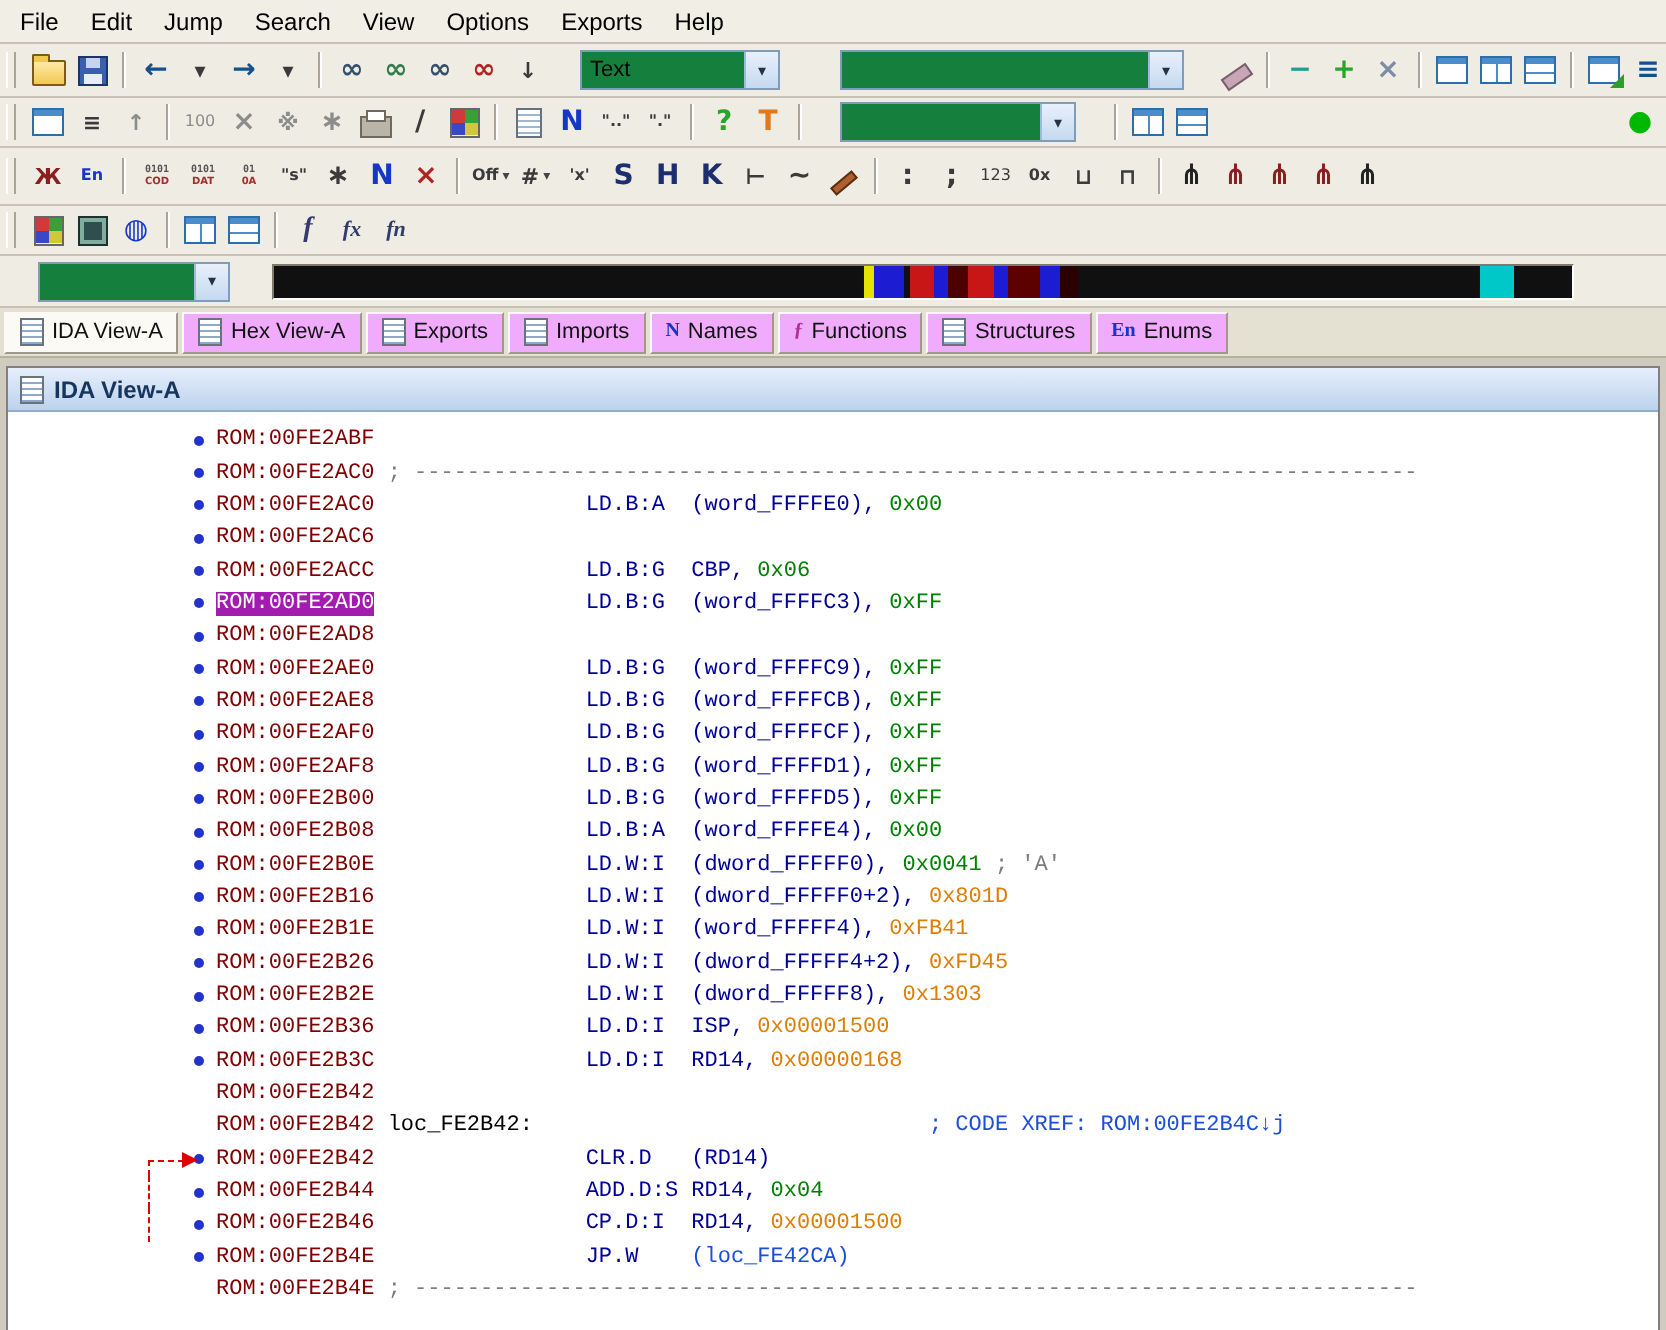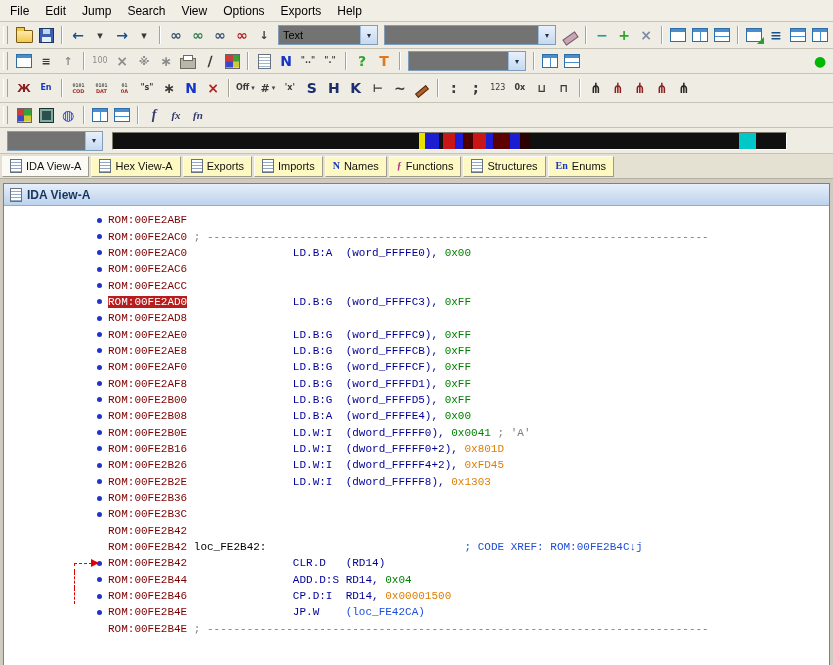--- a/index.html
+++ b/index.html
@@ -22,22 +22,22 @@
         flex:none;background:transparent;border:1px solid transparent;padding:0 1px}
   .g{font-family:"DejaVu Sans",sans-serif;font-size:11px;line-height:1;font-style:normal}
   .big{font-size:14px}.bold{font-weight:bold}.tiny{font-size:8px}
   .serif{font-family:"Liberation Serif","DejaVu Serif",serif}.italic{font-style:italic}
   .c-nav{color:#15508c}.c-dk{color:#3a3a3a}.c-navy{color:#1c2e6e}.c-blue{color:#1536c8}
   .c-binoc{color:#35506e}.c-binoc2{color:#2e7d4f}.c-red{color:#b22222}.c-teal{color:#1f9e94}
   .c-green{color:#2aa52a}.c-green2{color:#00b800}.c-gray{color:#8c8c8c}.c-grayblue{color:#7d8ca6}
   .c-orange{color:#e0781e}.c-maroon{color:#8a1f1f}.c-dkx{color:#222}.c-fn{color:#333a6e}
   .darr{font-size:7px;margin-left:2px;color:#444}
 
-  .tcombo{display:inline-flex;align-items:stretch;height:20px;background:#737373;
-          border:1px solid #7f9db9;margin:0 3px;flex:none;box-sizing:border-box}
+  .tcombo{display:inline-flex;align-items:stretch;height:20px;background:#15803d;
+          border:1px solid #7f9db9;margin:0 15px;flex:none;box-sizing:border-box}
   .ctext{flex:1;font-size:11px;padding:3px 4px 0 4px;color:#000;white-space:nowrap;overflow:hidden}
   .cbtn{width:16px;display:flex;align-items:center;justify-content:center;font-size:8px;color:#234;
         background:linear-gradient(#e8f0fb,#c6d9f1);border-left:1px solid #9ebcd9}
 
   
   .ci{display:inline-block;position:relative;flex:none}
   .ci-folder{width:15px;height:11px;background:linear-gradient(#ffe9a8,#f3c84f);
              border:1px solid #7a5c16;border-radius:1px;margin-top:3px}
   .ci-folder::before{content:"";position:absolute;top:-4px;left:-1px;width:7px;height:3px;
              background:#f3c84f;border:1px solid #7a5c16;border-bottom:none;border-radius:1px 1px 0 0}
@@ -68,21 +68,21 @@
   .navrow{height:26px;display:flex;align-items:center;background:#efece3;
           border-bottom:1px solid #c6c2b6;padding:0 4px;box-sizing:border-box}
   .navcombo{width:96px;height:20px}
   .band{flex:1;height:16px;margin:0 42px 0 6px;border:1px solid;border-color:#7e7a6e #fff #fff #7e7a6e;
         background:#000;display:flex;overflow:hidden}
   .bseg{height:100%;flex:none}
 
   
   .tabrow{height:25px;display:flex;align-items:center;background:#e4e0d2;
           border-bottom:1px solid #b4b0a2;padding:2px;gap:2px;box-sizing:border-box}
-  .tab{display:inline-flex;align-items:center;gap:4px;height:19px;padding:0 7px;background:#fef9c3;
+  .tab{display:inline-flex;align-items:center;gap:4px;height:19px;padding:0 7px;background:#f0abfc;
        border:1px solid;border-color:#fbfaf6 #9d998b #9d998b #fbfaf6;font-size:11px;color:#111;flex:none;cursor:default}
   .tab.active{background:#fbfaf5}
   .tic{display:inline-block;flex:none}
   .tic-page{width:10px;height:12px;background:#fff;border:1px solid #69727f;
             background-image:repeating-linear-gradient(to bottom,transparent 0 2px,#8fa8c8 2px 3px)}
   .tic-txt{font-weight:bold;font-size:10px;font-family:"Liberation Serif","DejaVu Serif",serif;line-height:1}
 
   
   .mdi{height:491px;background:#cfcbbf;padding:4px 3px 0 3px;box-sizing:border-box}
   .childwin{height:100%;background:#fff;border:1px solid #808080;display:flex;flex-direction:column;box-sizing:border-box}
@@ -92,21 +92,21 @@
   .codearea{flex:1;overflow:hidden;padding:6px 0 0 12px;background:#fff}
 
   
   .dline{display:flex;height:16.35px;align-items:center;white-space:pre;
          font-family:"Liberation Mono","DejaVu Sans Mono",monospace;font-size:11px;font-weight:normal}
   .arr{width:76px;height:100%;position:relative;flex:none}
   .dot{width:16px;height:100%;flex:none;position:relative}
   .dot.on::before{content:"";position:absolute;left:5px;top:50%;margin-top:-2.5px;width:5px;height:5px;
                   border-radius:50%;background:#2233cc}
   .addr{color:#7e0000;flex:none}
-  .addr.hl{background:#b91c1c;color:#ffffff}
+  .addr.hl{background:#a21caf;color:#ffffff}
   .ltxt{flex:none}
   .t-b{color:#000097}.t-g{color:#008000}.t-o{color:#de7e00}.t-y{color:#7c7c7c}.t-k{color:#000}.t-x{color:#1d4ed8}
   .arr-target::before,.arr-source::before{content:"";position:absolute;left:58px;right:0;top:50%;border-top:1px dashed #e00000}
   .arr-target::after{content:"";position:absolute;left:58px;top:50%;bottom:0;border-left:1px dashed #e00000}
   .arr-mid::after{content:"";position:absolute;left:58px;top:0;bottom:0;border-left:1px dashed #e00000}
   .arr-source::after{content:"";position:absolute;left:58px;top:0;height:50%;border-left:1px dashed #e00000}
   .ah{position:absolute;right:-7px;top:50%;margin-top:-4px;width:0;height:0;z-index:2;
       border-left:8px solid #e00000;border-top:4px solid transparent;border-bottom:4px solid transparent}
 </style>
 </head>
@@ -475,35 +475,36 @@
   <div class="childwin">
     <div class="caption">
       <span class="tic tic-page"></span>
       <span class="ctitle">IDA View-A</span>
     </div>
     <div id="codearea" class="codearea">
         <div class="dline"><span class="arr"></span><span class="dot on"></span><span class="addr">ROM:00FE2ABF</span></div>
         <div class="dline"><span class="arr"></span><span class="dot on"></span><span class="addr">ROM:00FE2AC0</span><span class="ltxt"><span class="t-y"> ; ----------------------------------------------------------------------------</span></span></div>
         <div class="dline"><span class="arr"></span><span class="dot on"></span><span class="addr">ROM:00FE2AC0</span><span class="ltxt"><span class="t-b">                LD.B:A  (word_FFFFE0), </span><span class="t-g">0x00</span></span></div>
         <div class="dline"><span class="arr"></span><span class="dot on"></span><span class="addr">ROM:00FE2AC6</span></div>
-        <div class="dline"><span class="arr"></span><span class="dot on"></span><span class="addr">ROM:00FE2ACC</span></div>
+        <div class="dline"><span class="arr"></span><span class="dot on"></span><span class="addr">ROM:00FE2ACC</span><span class="ltxt"><span class="t-b">                LD.B:G  CBP, </span><span class="t-g">0x06</span></span></div>
         <div class="dline"><span class="arr"></span><span class="dot on"></span><span class="addr hl">ROM:00FE2AD0</span><span class="ltxt"><span class="t-b">                LD.B:G  (word_FFFFC3), </span><span class="t-g">0xFF</span></span></div>
         <div class="dline"><span class="arr"></span><span class="dot on"></span><span class="addr">ROM:00FE2AD8</span></div>
         <div class="dline"><span class="arr"></span><span class="dot on"></span><span class="addr">ROM:00FE2AE0</span><span class="ltxt"><span class="t-b">                LD.B:G  (word_FFFFC9), </span><span class="t-g">0xFF</span></span></div>
         <div class="dline"><span class="arr"></span><span class="dot on"></span><span class="addr">ROM:00FE2AE8</span><span class="ltxt"><span class="t-b">                LD.B:G  (word_FFFFCB), </span><span class="t-g">0xFF</span></span></div>
         <div class="dline"><span class="arr"></span><span class="dot on"></span><span class="addr">ROM:00FE2AF0</span><span class="ltxt"><span class="t-b">                LD.B:G  (word_FFFFCF), </span><span class="t-g">0xFF</span></span></div>
         <div class="dline"><span class="arr"></span><span class="dot on"></span><span class="addr">ROM:00FE2AF8</span><span class="ltxt"><span class="t-b">                LD.B:G  (word_FFFFD1), </span><span class="t-g">0xFF</span></span></div>
         <div class="dline"><span class="arr"></span><span class="dot on"></span><span class="addr">ROM:00FE2B00</span><span class="ltxt"><span class="t-b">                LD.B:G  (word_FFFFD5), </span><span class="t-g">0xFF</span></span></div>
         <div class="dline"><span class="arr"></span><span class="dot on"></span><span class="addr">ROM:00FE2B08</span><span class="ltxt"><span class="t-b">                LD.B:A  (word_FFFFE4), </span><span class="t-g">0x00</span></span></div>
         <div class="dline"><span class="arr"></span><span class="dot on"></span><span class="addr">ROM:00FE2B0E</span><span class="ltxt"><span class="t-b">                LD.W:I  (dword_FFFFF0), </span><span class="t-g">0x0041</span><span class="t-b"> </span><span class="t-y">; 'A'</span></span></div>
         <div class="dline"><span class="arr"></span><span class="dot on"></span><span class="addr">ROM:00FE2B16</span><span class="ltxt"><span class="t-b">                LD.W:I  (dword_FFFFF0+2), </span><span class="t-o">0x801D</span></span></div>
+        <div class="dline"><span class="arr"></span><span class="dot on"></span><span class="addr">ROM:00FE2B1E</span><span class="ltxt"><span class="t-b">                LD.W:I  (word_FFFFF4), </span><span class="t-o">0xFB41</span></span></div>
         <div class="dline"><span class="arr"></span><span class="dot on"></span><span class="addr">ROM:00FE2B26</span><span class="ltxt"><span class="t-b">                LD.W:I  (dword_FFFFF4+2), </span><span class="t-o">0xFD45</span></span></div>
         <div class="dline"><span class="arr"></span><span class="dot on"></span><span class="addr">ROM:00FE2B2E</span><span class="ltxt"><span class="t-b">                LD.W:I  (dword_FFFFF8), </span><span class="t-o">0x1303</span></span></div>
-        <div class="dline"><span class="arr"></span><span class="dot on"></span><span class="addr">ROM:00FE2B36</span></div>
-        <div class="dline"><span class="arr"></span><span class="dot on"></span><span class="addr">ROM:00FE2B3C</span></div>
+        <div class="dline"><span class="arr"></span><span class="dot on"></span><span class="addr">ROM:00FE2B36</span><span class="ltxt"><span class="t-b">                LD.D:I  ISP, </span><span class="t-o">0x00001500</span></span></div>
+        <div class="dline"><span class="arr"></span><span class="dot on"></span><span class="addr">ROM:00FE2B3C</span><span class="ltxt"><span class="t-b">                LD.D:I  RD14, </span><span class="t-o">0x00000168</span></span></div>
         <div class="dline"><span class="arr"></span><span class="dot"></span><span class="addr">ROM:00FE2B42</span><span class="ltxt"></span></div>
         <div class="dline"><span class="arr"></span><span class="dot"></span><span class="addr">ROM:00FE2B42</span><span class="ltxt"><span class="t-k"> loc_FE2B42:</span><span class="t-k">                              </span><span class="t-x">; CODE XREF: ROM:00FE2B4C↓j</span></span></div>
         <div class="dline"><span class="arr arr-target"><i class="ah"></i></span><span class="dot on"></span><span class="addr">ROM:00FE2B42</span><span class="ltxt"><span class="t-b">                CLR.D   (RD14)</span></span></div>
         <div class="dline"><span class="arr arr-mid"></span><span class="dot on"></span><span class="addr">ROM:00FE2B44</span><span class="ltxt"><span class="t-b">                ADD.D:S RD14, </span><span class="t-g">0x04</span></span></div>
         <div class="dline"><span class="arr arr-mid"></span><span class="dot on"></span><span class="addr">ROM:00FE2B46</span><span class="ltxt"><span class="t-b">                CP.D:I  RD14, </span><span class="t-o">0x00001500</span></span></div>
         <div class="dline"><span class="arr"></span><span class="dot on"></span><span class="addr">ROM:00FE2B4E</span><span class="ltxt"><span class="t-b">                JP.W    </span><span class="t-x">(loc_FE42CA)</span></span></div>
         <div class="dline"><span class="arr"></span><span class="dot"></span><span class="addr">ROM:00FE2B4E</span><span class="ltxt"><span class="t-y"> ; ----------------------------------------------------------------------------</span></span></div>
       </div>
   </div>
 </div>

